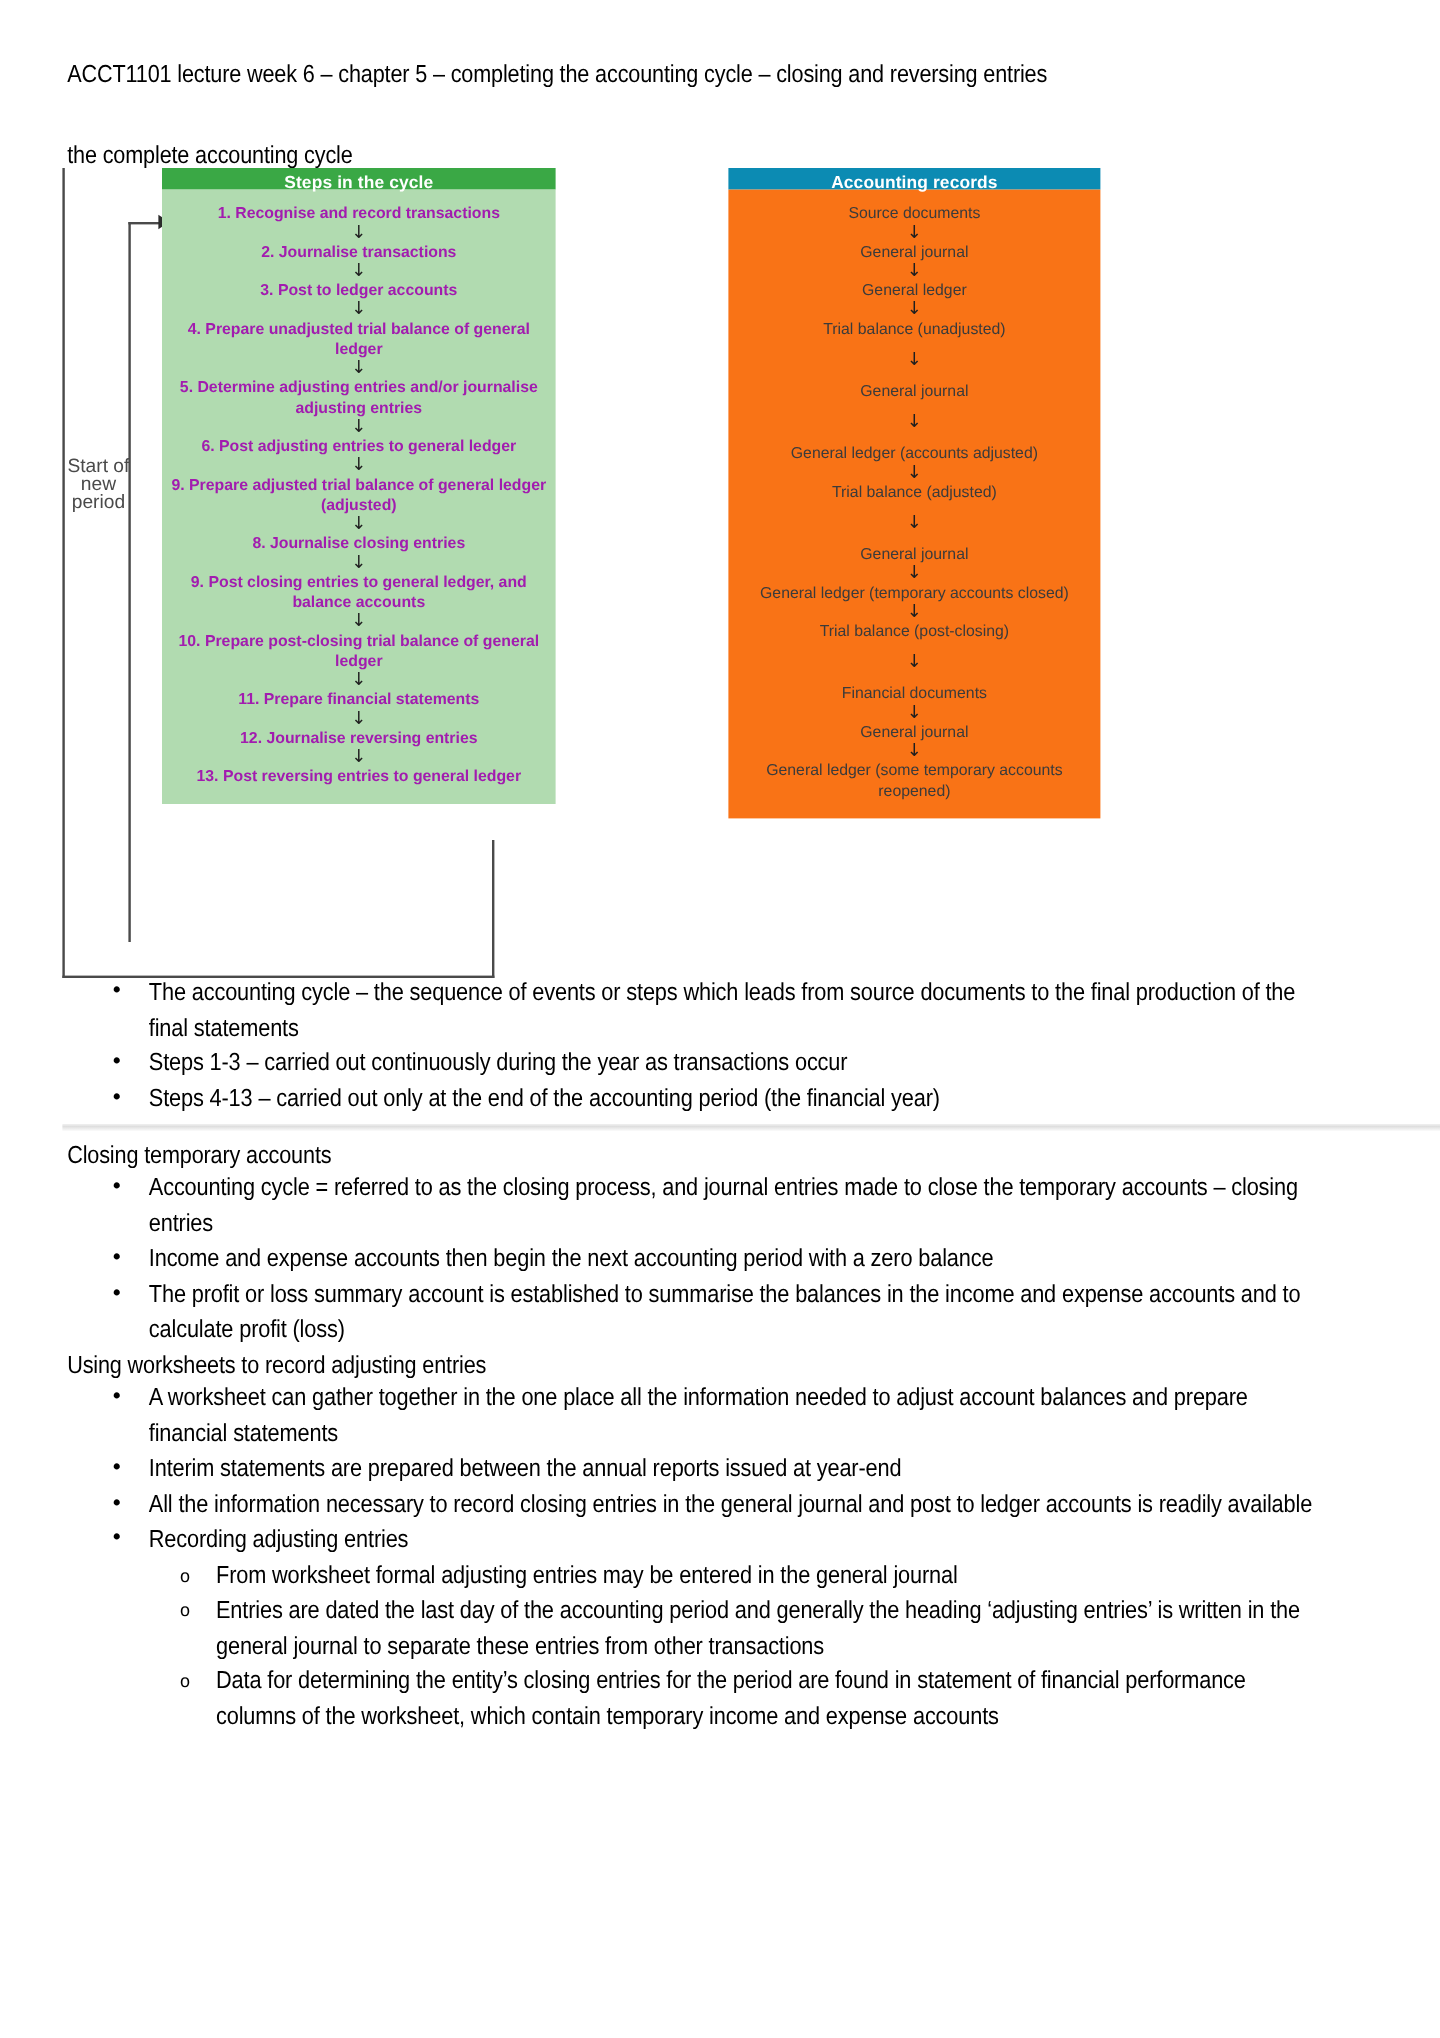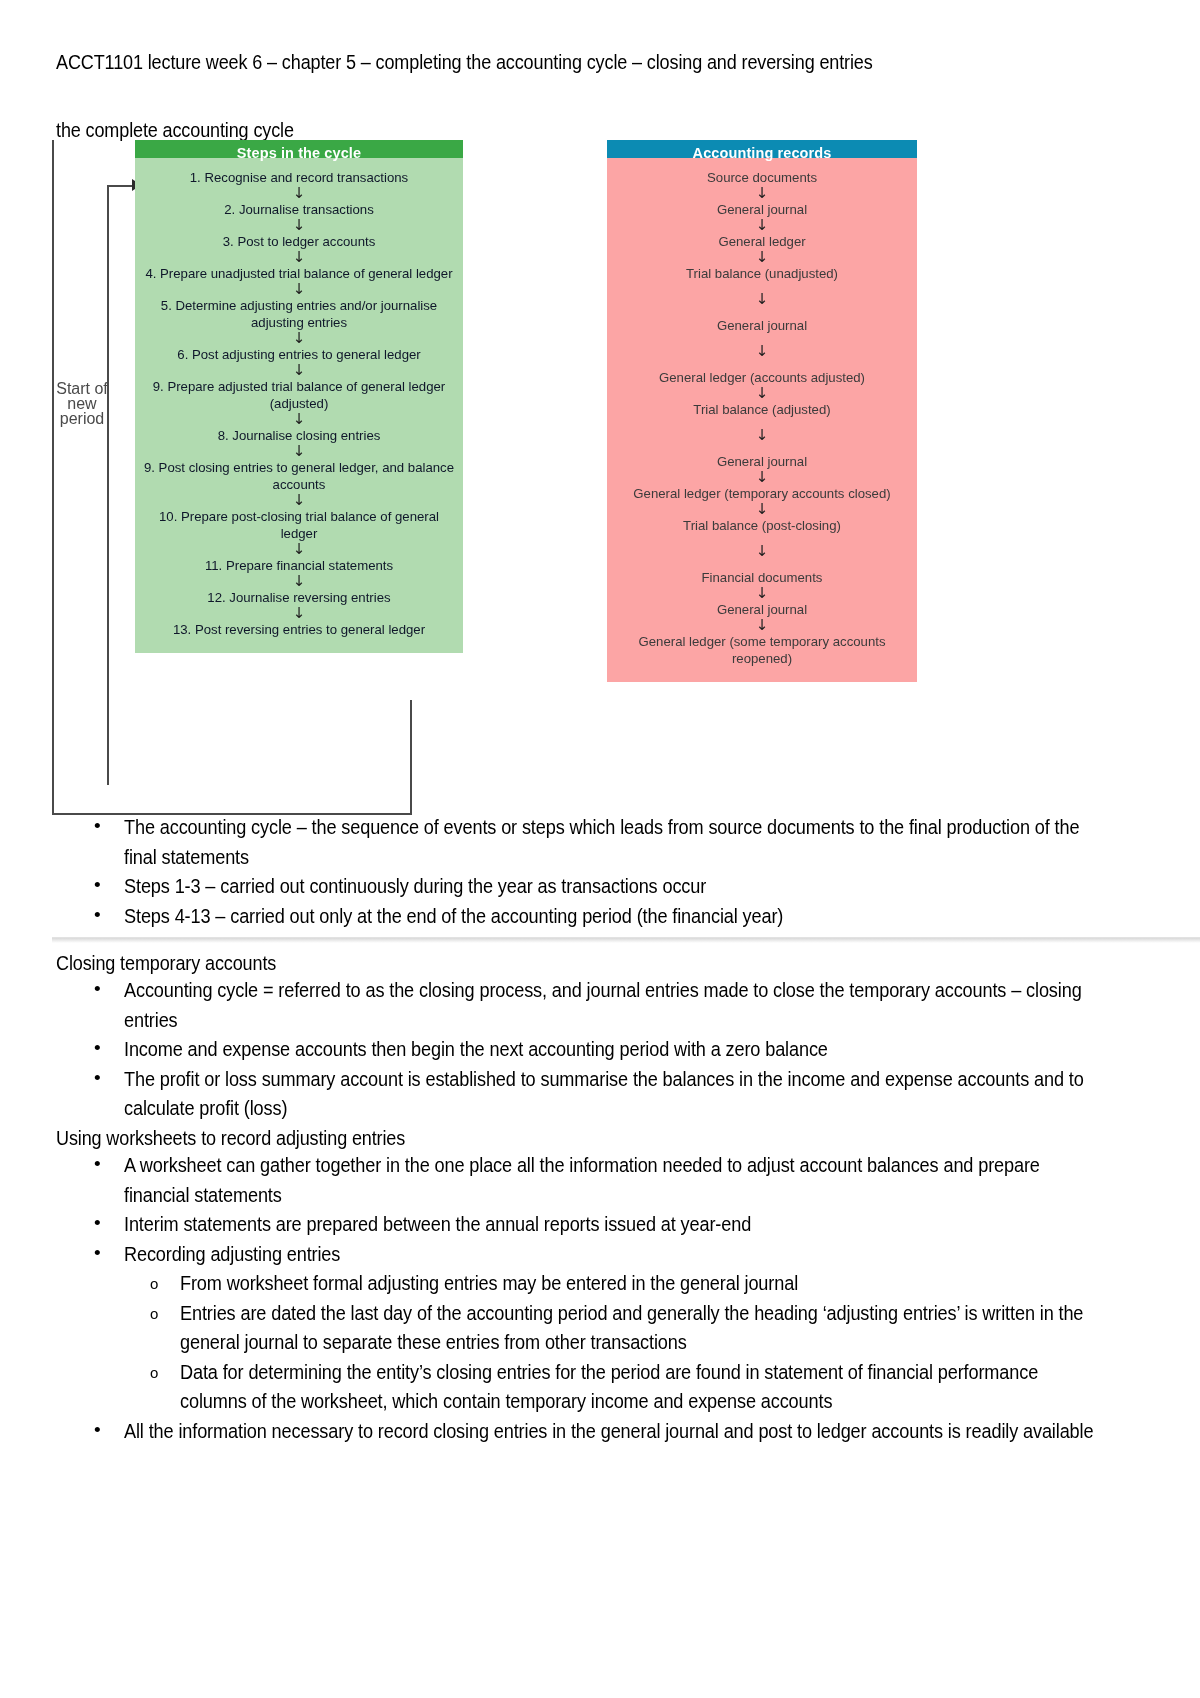--- a/index.html
+++ b/index.html
@@ -131,31 +131,31 @@
     font-weight: 700;
     letter-spacing: 0.1px;
   }
   .col-header.green { background: #3aa845; }
   .col-header.blue  { background: #0c8bb3; }
 
   .col-body {
     padding: 10px 4px 14px 4px;
   }
   .col-body.green { background: #b1dbb0; }
-  .col-body.blue  { background: #fca5a5; }
+  .col-body.blue  { background: #f97316; }
 
   .node {
     text-align: center;
     font-size: 13.2px;
     line-height: 17px;
     color: #3b3b3b;
     font-weight: 400;
     padding: 1px 2px;
   }
-  .node.bold { font-weight: 400; color: #0f172a; }
+  .node.bold { font-weight: 700; color: #a21caf; }
 
   .arrow {
     text-align: center;
     color: #1f1f1f;
     font-size: 15px;
     line-height: 13px;
     height: 13px;
     font-family: "DejaVu Sans", sans-serif;
   }
   .arrow.xtall { height: 33px; line-height: 33px; }
@@ -346,34 +346,34 @@
 
   <div class="subhead" style="top:1126px">Using worksheets to record adjusting entries</div>
 
   <div class="bullets" style="top:1150px">
     <ul class="lvl1">
       <li>
           <span class="txt">A worksheet can gather together in the one place all the information needed to adjust account balances and prepare financial statements</span>
         </li>
       <li>
           <span class="txt">Interim statements are prepared between the annual reports issued at year-end</span>
+        </li>
+      <li>
+          <span class="txt">All the information necessary to record closing entries in the general journal and post to ledger accounts is readily available</span>
         </li>
       <li>
           <span class="txt">Recording adjusting entries</span>
         <ul class="lvl2">
           <li>
               <span class="txt">From worksheet formal adjusting entries may be entered in the general journal</span>
             </li>
           <li>
               <span class="txt">Entries are dated the last day of the accounting period and generally the heading ‘adjusting entries’ is written in the general journal to separate these entries from other transactions</span>
             </li>
           <li>
               <span class="txt">Data for determining the entity’s closing entries for the period are found in statement of financial performance columns of the worksheet, which contain temporary income and expense accounts</span>
             </li>
         </ul>
       </li>
-      <li>
-          <span class="txt">All the information necessary to record closing entries in the general journal and post to ledger accounts is readily available</span>
-        </li>
     </ul>
   </div>
 
 </div>
 
 </body></html>

